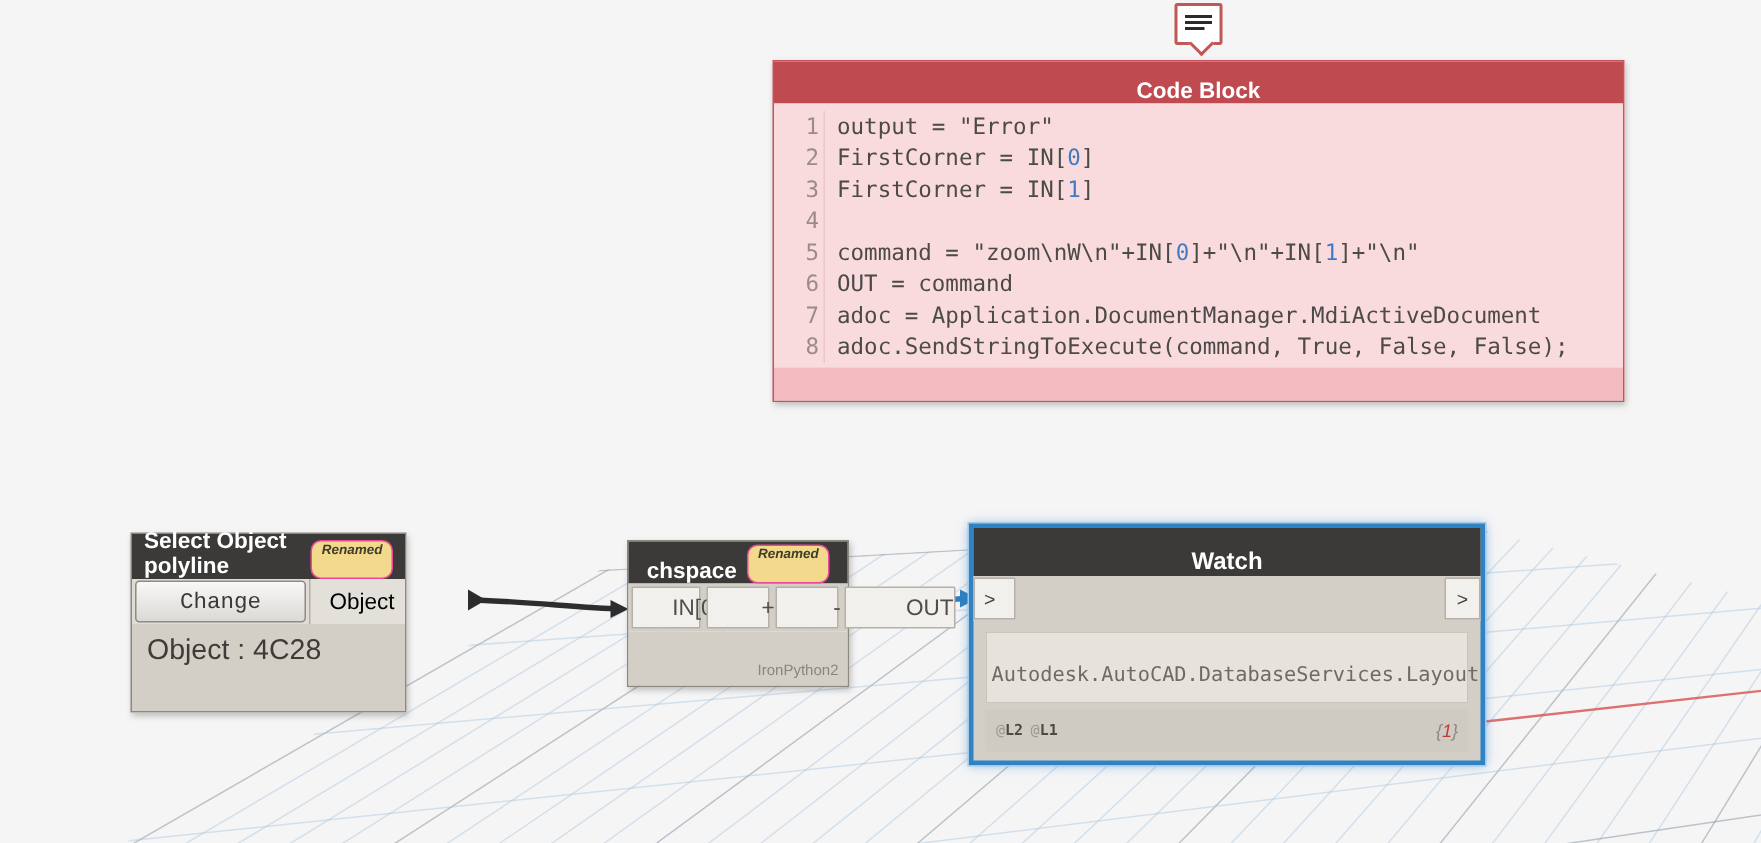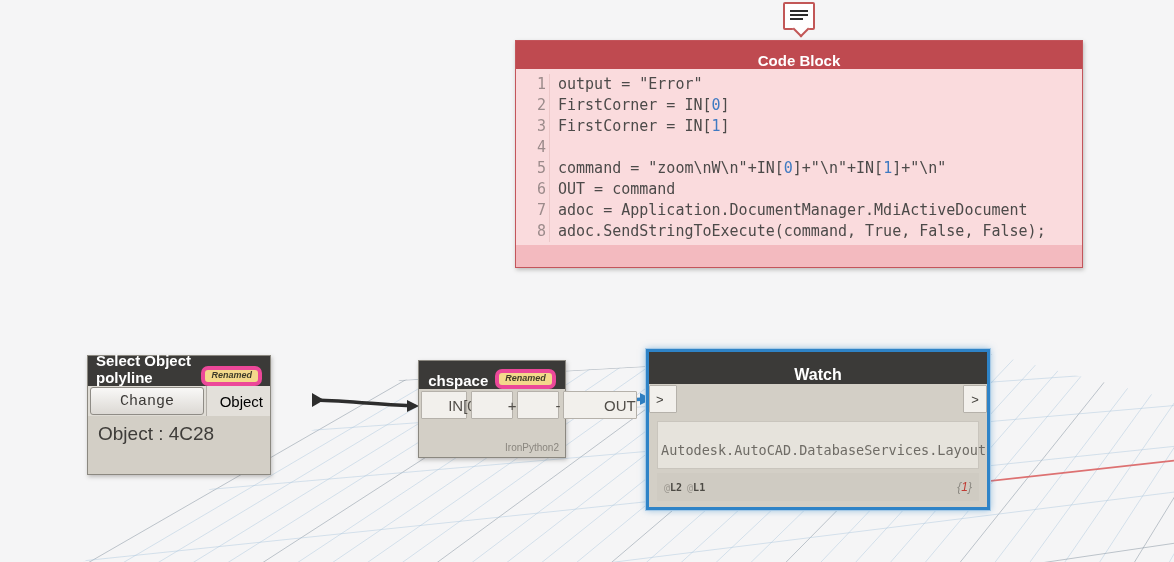--- a/index.html
+++ b/index.html
@@ -23,22 +23,22 @@
   .comment .bar{height:2px;background:#2b2b2b;margin:2px 5px 0 5px;}
   .comment .bar.short{width:13px;margin-right:auto;}
   .comment .tail{position:absolute;left:10px;bottom:-7px;width:10px;height:10px;background:#fff;
     border-right:2px solid #c25757;border-bottom:2px solid #c25757;transform:rotate(45deg);}
 
   
   .node{position:absolute;box-sizing:border-box;box-shadow:1px 2px 4px rgba(90,85,80,.35);}
   .nheader{background:var(--node_header,#3b3a38);color:#fff;font-weight:bold;
     display:flex;align-items:flex-end;box-sizing:border-box;}
   .badge{font-size:9px;font-style:italic;font-weight:bold;color:#3f3c2a;
-    background:var(--badge_bg,#f3d98b);border:4px solid #ec4899;border-radius:7px;
-    padding:1px 6px 2px 6px;line-height:1;}
+    background:var(--badge_bg,#f3d98b);border:1px solid #ec4899;border-radius:7px;
+    padding:1px 6px 14px 6px;line-height:1;}
   .nbody{background:var(--node_body,#d3cfc6);}
 
   
   #codeblock{left:515px;top:40px;width:568px;border:1px solid #c3555b;}
   #codeblock .nheader{height:28px;background:var(--code_header,#bf4a50);justify-content:center;font-size:15px;}
   #codeblock .codearea{background:var(--code_body,#fadbdd);padding:5px 6px 3px 8px;
     font-family:"DejaVu Sans Mono",monospace;font-size:15px;color:#4c4a49;}
   .code-line{display:flex;min-height:21px;line-height:21px;white-space:pre;}
   .code-line .ln{width:22px;text-align:right;color:#9c8b8b;margin-right:8px;flex:none;
     border-right:1px solid rgba(190,140,140,.25);padding-right:3px;}

